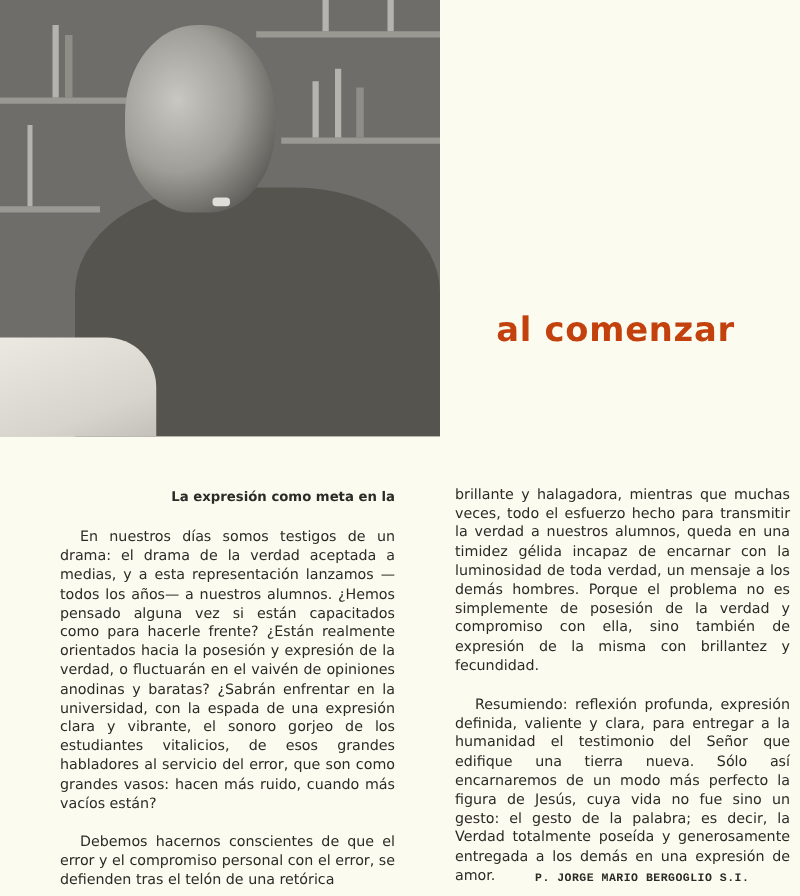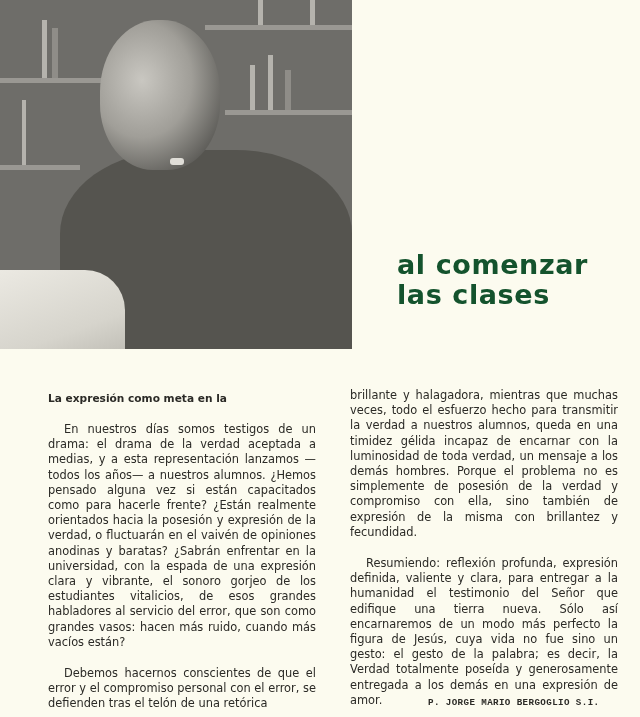--- a/index.html
+++ b/index.html
@@ -29,32 +29,32 @@
     position: absolute; left: 170px; top: 158px; width: 14px; height: 7px;
     background: #e0ded8; border-radius: 3px;
   }
   .photo .book-open {
     position: absolute; left: 0; top: 270px; width: 125px; height: 80px;
     background: linear-gradient(160deg, #ebe9e2 0%, #d6d4cc 70%, #c2c0b8 100%);
     border-radius: 0 40px 0 0;
   }
   .heading {
     position: absolute; left: 397px; top: 250px;
-    color: #14532d; font-weight: bold; font-size: 27px; line-height: 30px;
+    color: #c2410c; font-weight: bold; font-size: 27px; line-height: 30px;
     font-family: "DejaVu Sans", sans-serif; letter-spacing: 0.6px;
   }
   .col {
     position: absolute; font-size: 11.4px; line-height: 15.2px;
     text-align: justify; hyphens: manual;
   }
   .col.left { left: 48px; top: 388px; width: 268px; }
-  .col.right { left: 350px; top: 388px; width: 268px; }
+  .col.right { left: 364px; top: 388px; width: 268px; }
   .subhead {
     font-weight: bold; font-size: 10.6px; line-height: 20px; margin: 0 0 14px 0;
-    text-align: left; color: #2b2a26;
+    text-align: right; color: #2b2a26;
   }
   p { margin: 0; text-indent: 16px; }
   p.cont { text-indent: 0; }
   p + p { margin-top: 16px; }
   .signature {
     position: absolute; left: 428px; top: 697px;
     font-family: Liberation Mono, monospace; font-weight: bold; font-size: 9.2px;
     letter-spacing: 0.4px; color: #2b2a26;
   }
 </style>
@@ -75,21 +75,20 @@
   <div class="book l" style="left:258px;top:0;width:5px;height:25px;"></div>
   <div class="book l" style="left:310px;top:0;width:5px;height:25px;"></div>
   <div class="body"></div>
   <div class="head"></div>
   <div class="collar"></div>
   <div class="book-open"></div>
 </div>
 
 <div class="heading">
   <div>al comenzar</div>
-  <div>las clases</div>
 </div>
 
 <div class="col left">
   <div class="subhead">
     <div>La expresión como meta en la</div>
   </div>
   <p>En nuestros días somos testigos de un drama: el drama de la verdad aceptada a medias, y a esta representación lanzamos —todos los años— a nuestros alumnos. ¿Hemos pensado alguna vez si están capacitados como para hacerle frente? ¿Están realmente orientados hacia la posesión y expresión de la verdad, o fluctuarán en el vaivén de opiniones anodinas y baratas? ¿Sabrán enfrentar en la universidad, con la espada de una expresión clara y vibrante, el sonoro gorjeo de los estudiantes vitalicios, de esos grandes habladores al servicio del error, que son como grandes vasos: hacen más ruido, cuando más vacíos están?</p>
   <p>Debemos hacernos conscientes de que el error y el compromiso personal con el error, se defienden tras el telón de una retórica</p>
 </div>
 

